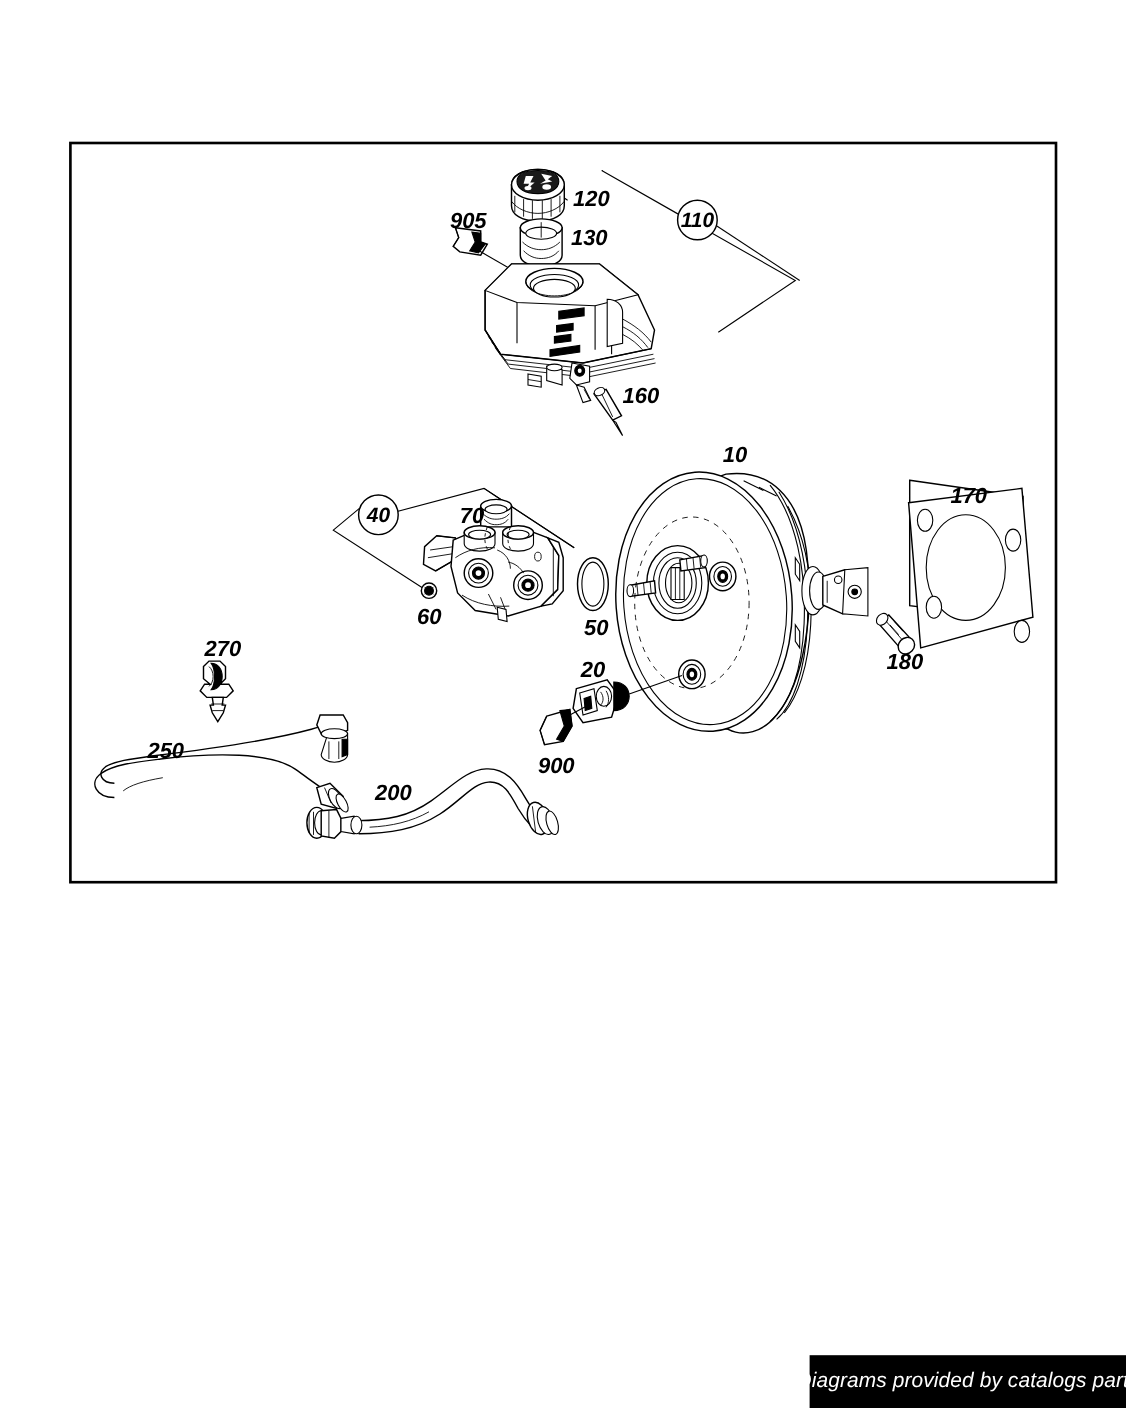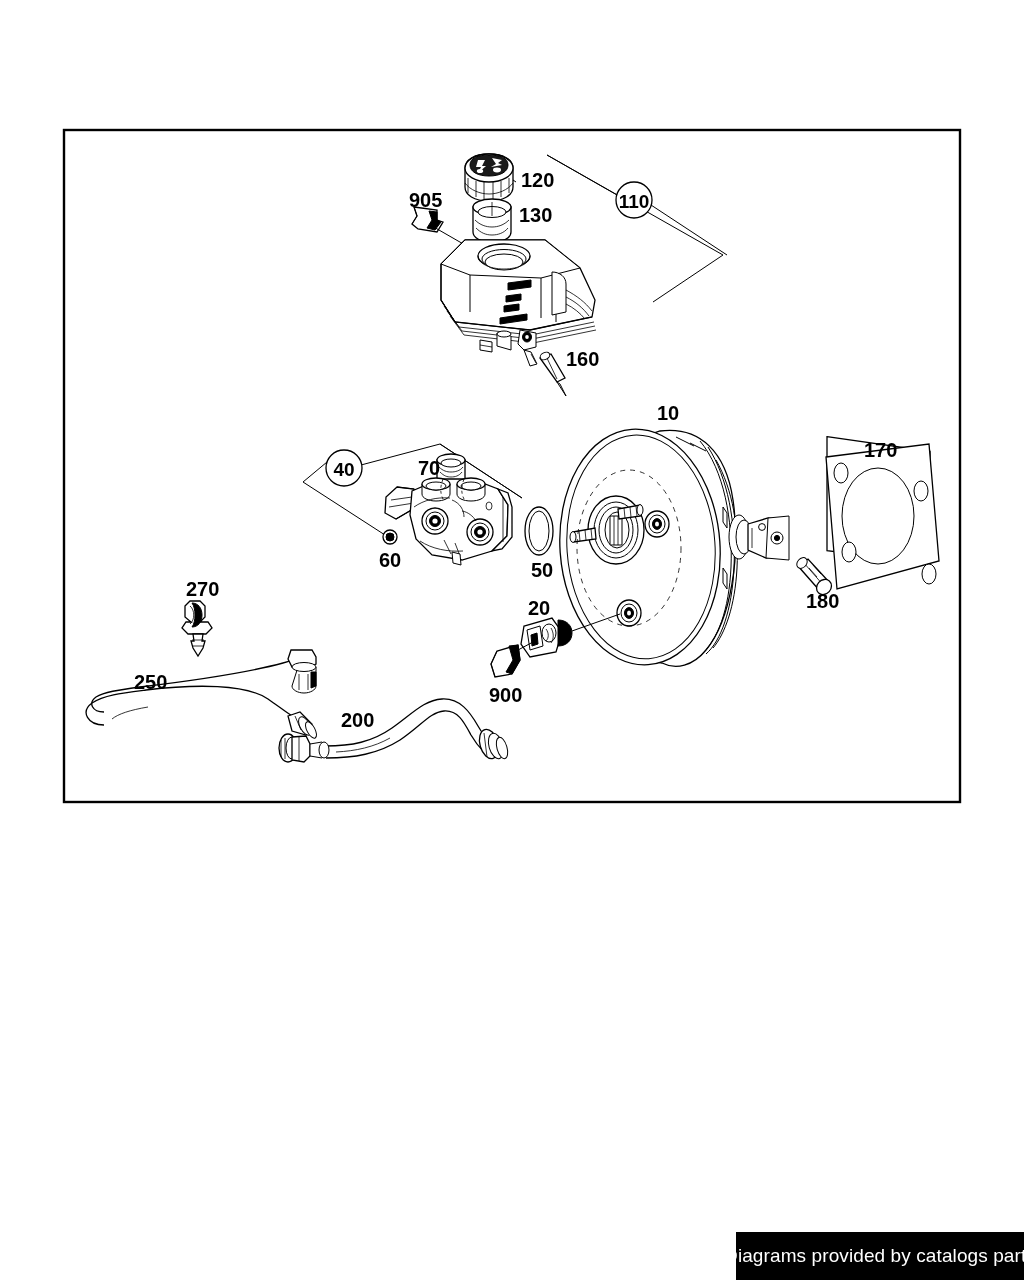--- a/index.html
+++ b/index.html
@@ -13,20 +13,21 @@
     position: relative;
     font-family: "Liberation Sans", sans-serif;
     overflow: hidden;
   }
   #page {
     position: absolute;
     left: 0; top: 0;
     width: 880px;
     height: 1280px;
     background: #fefefe;
+    font-style: italic;
   }
   #diagram-svg {
     position: absolute;
     left: 0; top: 0;
     width: 1024px;
     height: 1280px;
     display: block;
   }
   .cg-label {
     font-family: "Liberation Sans", sans-serif;

